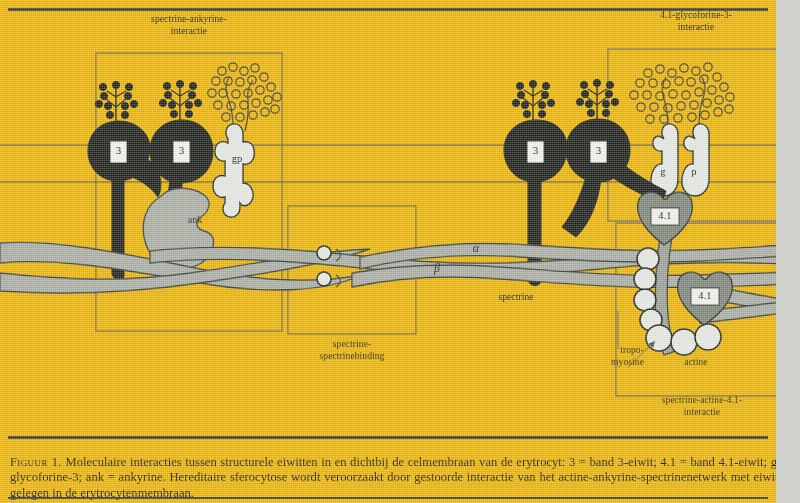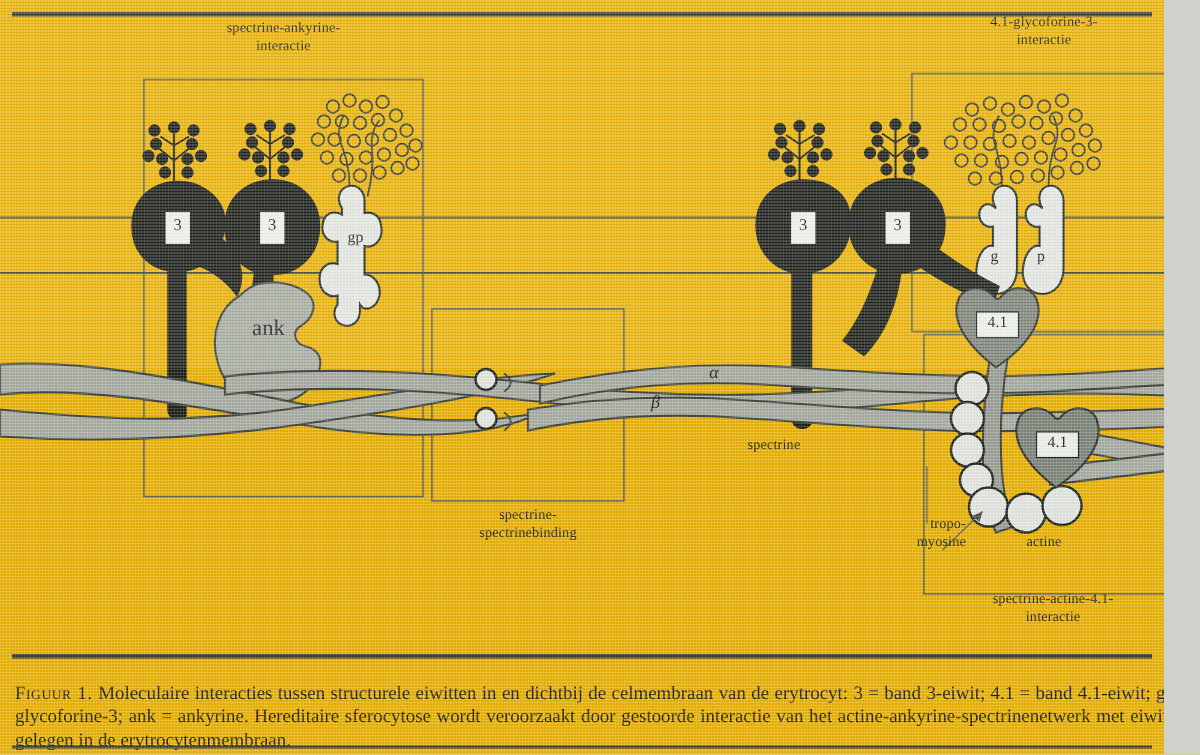--- a/index.html
+++ b/index.html
@@ -357,21 +357,21 @@
 
     <div class="lbl" style="left:287px;top:328px;width:130px;">spectrine-
 spectrinebinding</div>
 
     <div class="lbl" style="left:614px;top:384px;width:176px;">spectrine-actine-4.1-
 interactie</div>
 
     <div class="lbl" style="left:110px;top:134px;width:17px;font-size:11px;">3</div>
     <div class="lbl" style="left:173px;top:134px;width:17px;font-size:11px;">3</div>
     <div class="lbl" style="left:224px;top:142px;width:26px;font-size:10.5px;">gp</div>
-    <div class="lbl" style="left:162px;top:203px;width:34px;font-size:15px;">ank</div>
+    <div class="lbl" style="left:178px;top:203px;width:34px;font-size:10px;">ank</div>
 
     <div class="lbl" style="left:527px;top:134px;width:17px;font-size:11px;">3</div>
     <div class="lbl" style="left:590px;top:134px;width:17px;font-size:11px;">3</div>
     <div class="lbl" style="left:656px;top:155px;width:14px;font-size:10.5px;">g</div>
     <div class="lbl" style="left:687px;top:155px;width:14px;font-size:10.5px;">p</div>
 
     <div class="lbl" style="left:651px;top:199px;width:28px;font-size:10.5px;">4.1</div>
     <div class="lbl" style="left:691px;top:279px;width:28px;font-size:10.5px;">4.1</div>
 
     <div class="lbl" style="left:467px;top:232px;width:18px;font-size:12px;font-style:italic;">α</div>

